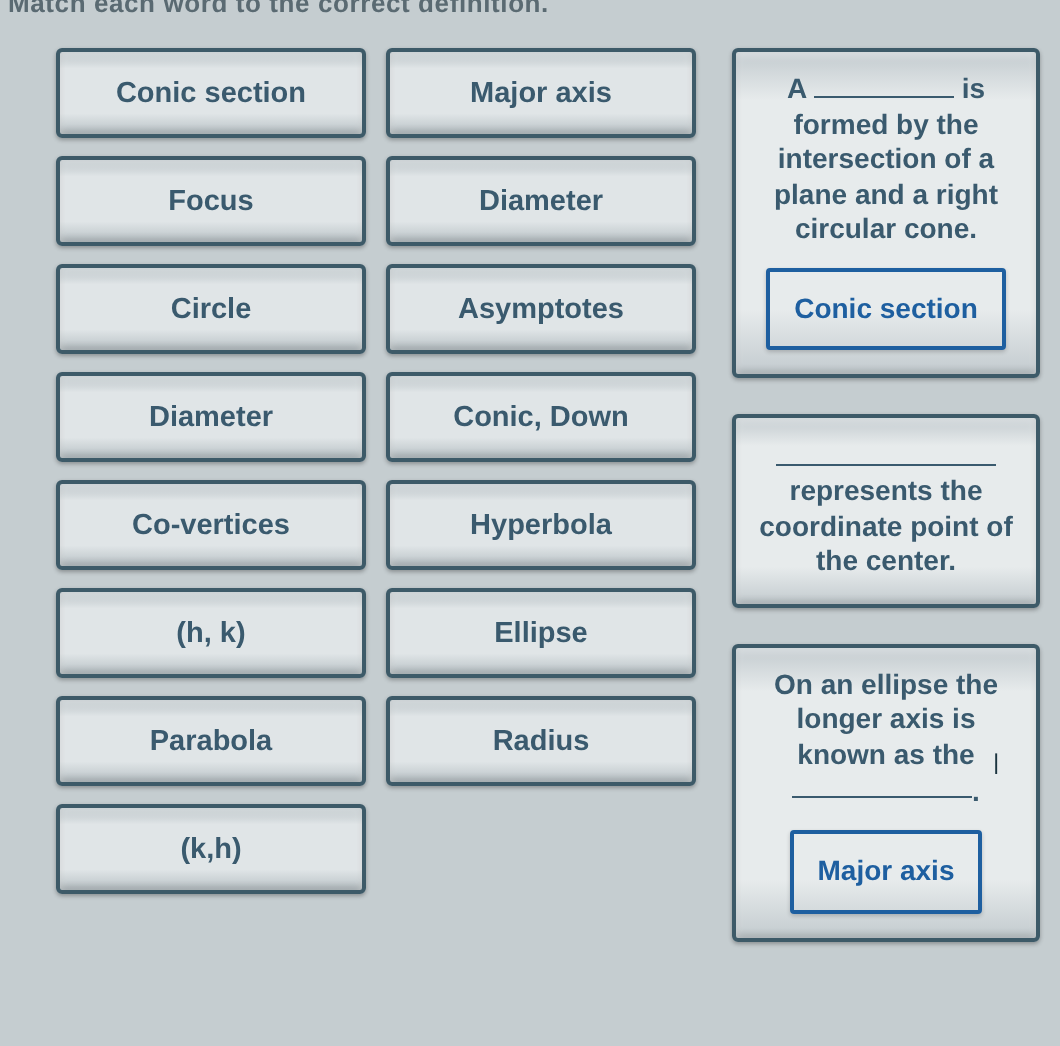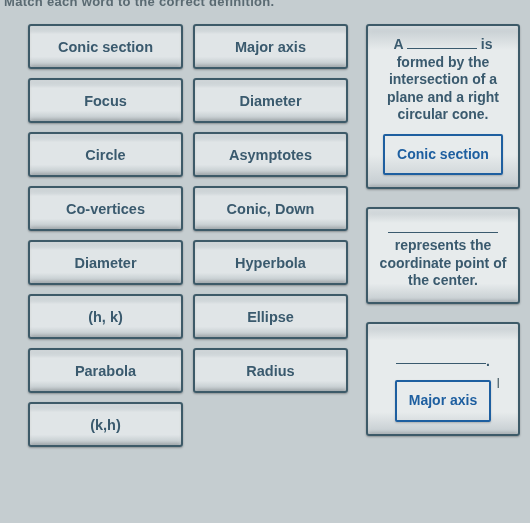--- a/index.html
+++ b/index.html
@@ -136,24 +136,24 @@
       <div class="term">
           <span>Conic section</span>
         </div>
       <div class="term">
           <span>Focus</span>
         </div>
       <div class="term">
           <span>Circle</span>
         </div>
       <div class="term">
+          <span>Diameter</span>
+        </div>
+      <div class="term">
           <span>Co-vertices</span>
-        </div>
-      <div class="term">
-          <span>Diameter</span>
         </div>
       <div class="term">
           <span>(h, k)</span>
         </div>
       <div class="term">
           <span>Parabola</span>
         </div>
       <div class="term">
           <span>(k,h)</span>
         </div>
@@ -193,21 +193,21 @@
         <span>Conic section</span>
       </div>
     </div>
 
     <div class="def-card">
       <span class="fullblank"></span>
       <span>represents the coordinate point of the center.</span>
     </div>
 
     <div class="def-card">
-      <br>
+      <span>On an ellipse the longer axis is known as the</span><br>
       <span class="blank-long"></span><span>.</span>
       <div class="answer-box">
         <span>Major axis</span>
       </div>
     </div>
 
   </div>
 
 </div>
 

